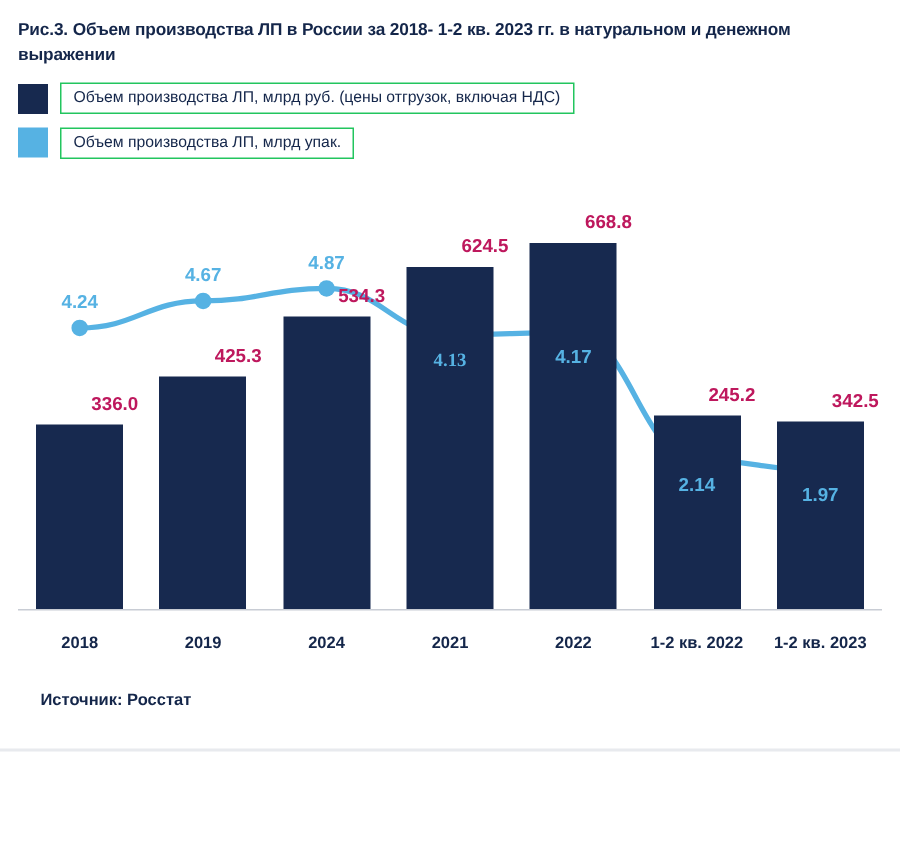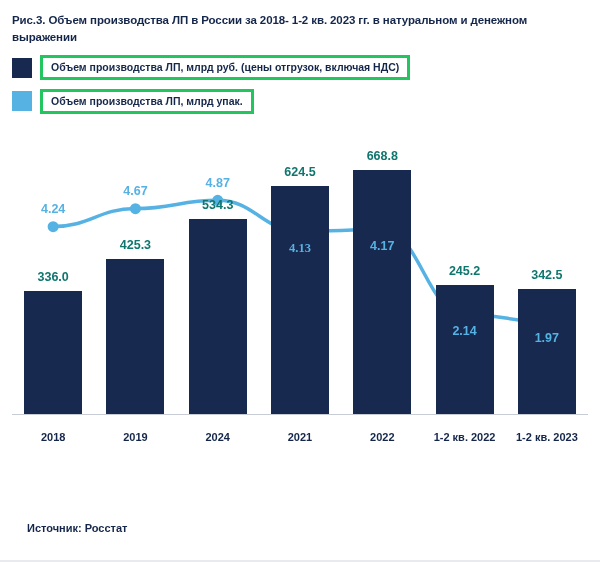--- a/index.html
+++ b/index.html
@@ -11,21 +11,21 @@
     height: 562px;
     background: #ffffff;
     font-family: "Liberation Sans", sans-serif;
     color: #14264a;
     overflow: hidden;
     position: relative;
   }
   .wrap {
     position: relative;
     width: 600px;
-    height: 562px;
+    height: 501px;
     box-sizing: border-box;
     padding: 10px 12px 0 12px;
   }
   .title {
     font-size: 11.5px;
     font-weight: bold;
     line-height: 1.45;
     color: #14264a;
     margin: 2px 0 10px 0;
     letter-spacing: -0.1px;
@@ -40,24 +40,24 @@
   }
   .legend-swatch {
     width: 20px;
     height: 20px;
     flex: 0 0 auto;
     margin-right: 8px;
   }
   .legend-swatch.dark { background: #17294f; }
   .legend-swatch.light { background: #56b2e3; }
   .legend-label {
-    border: 3px solid #22c55e;
+    border: 1px solid #22c55e;
     padding: 3px 8px;
     font-size: 10.5px;
-    font-weight: bold;
+    font-weight: normal;
     color: #14264a;
     line-height: 1.2;
     background: #fff;
   }
   .chart-area {
     position: relative;
     width: 576px;
     height: 330px;
     margin-top: 6px;
   }
@@ -79,22 +79,22 @@
   .bar {
     position: absolute;
     bottom: 39px;
     background: #17294f;
     width: 58px;
   }
   .bar-label {
     position: absolute;
     font-size: 12.5px;
     font-weight: bold;
-    color: #0f766e;
-    text-align: center;
+    color: #be185d;
+    text-align: right;
     width: 78px;
   }
   .pt-label {
     position: absolute;
     font-size: 12.5px;
     font-weight: bold;
     color: #56b2e3;
     text-align: center;
     width: 70px;
   }

